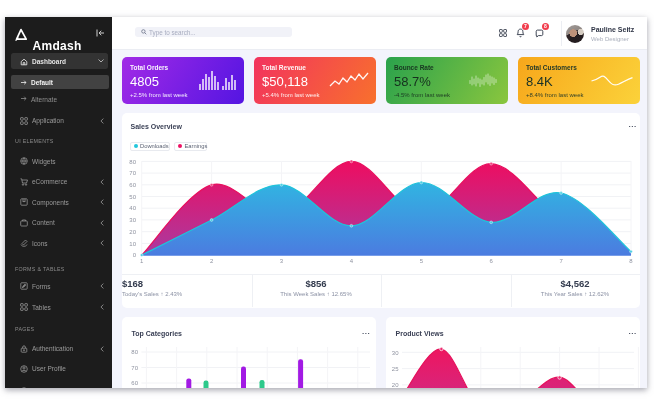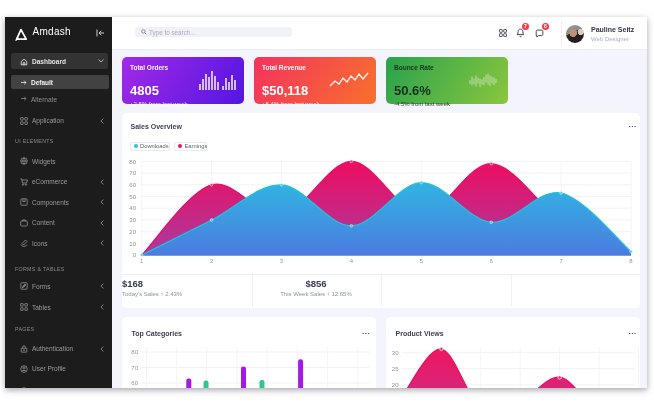--- a/index.html
+++ b/index.html
@@ -9,33 +9,33 @@
 .mi{position:absolute;left:0;width:106.5px;height:14px;color:#9b9b9b;font-size:6.5px}
 .mi .txt{position:absolute;left:27px;top:4px}
 .mi .ic{position:absolute;left:15px;top:3.5px}
 .sec{position:absolute;left:10px;color:#8a8a8a;font-size:5.3px;letter-spacing:.3px}
 
 .hd{position:absolute;left:106.5px;top:0;right:0;height:32.5px;background:#fff;border-bottom:1px solid #ebedf3}
 
 .card{position:absolute;background:#fff;border-radius:5px}
 .sc{position:absolute;width:122px;height:47px;border-radius:5px;color:#fff;padding:7px 8px}
 .sc .t{font-size:6.5px;font-weight:bold;opacity:.95}
-.sc .n{font-size:13px;font-weight:bold;margin-top:12px}
+.sc .n{font-size:13px;font-weight:normal;margin-top:3px}
 .sc .s{font-size:6px;margin-top:3px;opacity:.9}
 .dots{position:absolute;font-weight:bold;color:#4a5162;font-size:8px;letter-spacing:.5px}
 .ttl{position:absolute;font-size:7px;font-weight:bold;color:#3b4156}
 </style></head><body>
 <div class="app">
 
  <div class="sb">
   <svg class="abs" style="left:10px;top:10.5px" width="12" height="13" viewBox="0 0 12 13">
     <path d="M6 1.6 L11.2 11.2 L1.6 11.2 Z" fill="none" stroke="#fff" stroke-width="1.7" stroke-linejoin="round"></path>
     <path d="M0.6 12.6 L3.4 9.6" stroke="#fff" stroke-width="1.3"></path>
   </svg>
-  <div class="abs" style="left:27.5px;top:9px;color:#fff;font-size:10px;font-weight:normal;letter-spacing:.3px">Amdash</div>
+  <div class="abs" style="left:27.5px;top:22px;color:#fff;font-size:12px;font-weight:bold;letter-spacing:.3px">Amdash</div>
   <svg class="abs" style="left:91px;top:12px" width="9" height="8" viewBox="0 0 9 8">
     <path d="M1 0.5 V7.5 M8 4 H3 M5.3 1.8 L3 4 L5.3 6.2" stroke="#cfcfcf" stroke-width="1" fill="none"></path>
   </svg>
 
   <div class="abs" style="left:5.5px;top:36px;width:97px;height:16px;background:#333333;border-radius:2.5px"></div>
   <div class="mi" style="top:37px;color:#e4e4e4">
     <svg class="ic" width="8" height="8" viewBox="0 0 8 8">
           <path d="M1.2 3.6 L4 1.2 L6.8 3.6 V6.8 H1.2 Z M3.2 6.8 V4.6 H4.8 V6.8" fill="none" stroke="#e8e8e8" stroke-width="0.85" stroke-linejoin="round"></path>
         </svg>
     <div class="txt" style="font-weight:bold">Dashboard</div>
@@ -243,39 +243,47 @@
  <div class="sc" style="left:249px;top:40px;background:linear-gradient(120deg,#f2335e,#f8702d)">
    <div class="t">Total Revenue</div>
       <div class="n">$50,118</div>
       <div class="s">+5.4% from last week</div>
    <svg class="abs" style="right:7px;top:14px" width="40" height="20" viewBox="0 0 40 20">
         <path d="M1 15 L6 10 L10 13 L14 7 L18 11 L22 5 L26 9 L30 3 L34 8 L39 2" fill="none" stroke="#fff" stroke-width="1.3" opacity=".95"></path>
       </svg>
  </div>
  <div class="sc" style="left:381px;top:40px;background:linear-gradient(120deg,#2aa24c,#8ac63e);color:#16301f">
    <div class="t">Bounce Rate</div>
-      <div class="n">50.6%</div>
+      <div class="n">58.7%</div>
       <div class="s">-4.5% from last week</div>
    <svg class="abs" style="right:11px;top:15px" width="28" height="16" viewBox="0 0 28 16">
         <g stroke="#fff" stroke-width="1" opacity=".55" stroke-linecap="round">
    <path d="M1 11.5 V8.5"></path>
           <path d="M3 13 V5"></path>
           <path d="M5 12 V7"></path>
           <path d="M7 14 V4"></path>
           <path d="M9 11 V6"></path>
           <path d="M11 14.5 V7"></path>
           <path d="M13 12 V8"></path>
           <path d="M15 13 V5.5"></path>
           <path d="M17 10 V3"></path>
           <path d="M19 12 V2"></path>
           <path d="M21 13.5 V4"></path>
           <path d="M23 11 V5"></path>
           <path d="M25 12.5 V6"></path>
           <path d="M27 10.5 V7.5"></path>
         </g>
+      </svg>
+ </div>
+ <div class="sc" style="left:513px;top:40px;background:linear-gradient(120deg,#f7a71b,#fbd23a);color:#163028">
+   <div class="t">Total Customers</div>
+      <div class="n">8.4K</div>
+      <div class="s">+8.4% from last week</div>
+   <svg class="abs" style="right:7px;top:17.5px" width="42" height="12" viewBox="0 0 42 12">
+        <path d="M0.5 6 C3 5.3 6.5 4 9 2.2 C10.3 1.3 11.8 0.8 13 1.4 C16 3 18.5 7.8 21.5 9.3 C23.5 10.2 25.5 10 27.5 9.2 C31.5 7.6 36 4.6 41.5 2.6" fill="none" stroke="#fff" stroke-width="1.2" opacity=".95"></path>
       </svg>
  </div>
 
  <div class="card" style="left:117px;top:95.5px;width:518px;height:195px"></div>
  <div class="ttl" style="left:125.5px;top:106px">Sales Overview</div>
  <div class="dots" style="left:623.5px;top:103px">...</div>
  <div class="abs" style="left:124.5px;top:124.5px;width:40px;height:9px;box-sizing:border-box;border:1px solid #e8eaef;border-radius:2px;background:#fff;font-size:5.8px;color:#5c6374;line-height:7.5px;padding-left:9.5px">Downloads</div>
  <div class="abs" style="left:128.5px;top:127px;width:4px;height:4px;border-radius:50%;background:#22c7dc"></div>
  <div class="abs" style="left:169px;top:124.5px;width:33px;height:9px;box-sizing:border-box;border:1px solid #e8eaef;border-radius:2px;background:#fff;font-size:5.8px;color:#5c6374;line-height:7.5px;padding-left:9.5px">Earnings</div>
  <div class="abs" style="left:173px;top:127px;width:4px;height:4px;border-radius:50%;background:#ed1164"></div>
@@ -347,20 +355,21 @@
         <text x="509" y="149.5">8</text>
   </g>
  </svg>
 
  <div class="abs" style="left:117px;top:257.2px;width:518px;height:33.3px;border-top:1px solid #eef0f4"></div>
  <div class="abs" style="left:246.5px;top:257.2px;width:1px;height:33px;background:#eef0f4"></div>
  <div class="abs" style="left:376px;top:257.2px;width:1px;height:33px;background:#eef0f4"></div>
  <div class="abs" style="left:505.5px;top:257.2px;width:1px;height:33px;background:#eef0f4"></div>
  <div class="abs" style="left:117px;top:261.5px;width:129px;line-height:10px;font-size:9.5px;font-weight:bold;color:#333b4e">$168<div style="font-size:6px;font-weight:normal;color:#8b91a4;margin-top:2.5px;line-height:7px">Today's Sales ↑ 2.43%</div></div>
  <div class="abs" style="left:246.5px;top:261.5px;width:129px;text-align:center;line-height:10px;font-size:9.5px;font-weight:bold;color:#333b4e">$856<div style="font-size:6px;font-weight:normal;color:#8b91a4;margin-top:2.5px;line-height:7px">This Week Sales ↑ 12.65%</div></div>
+ <div class="abs" style="left:505.5px;top:261.5px;width:129px;text-align:center;line-height:10px;font-size:9.5px;font-weight:bold;color:#333b4e">$4,562<div style="font-size:6px;font-weight:normal;color:#8b91a4;margin-top:2.5px;line-height:7px">This Year Sales ↑ 12.62%</div></div>
 
  <div class="card" style="left:117px;top:300px;width:254.4px;height:120px"></div>
  <div class="ttl" style="left:126.5px;top:312.5px">Top Categories</div>
  <div class="dots" style="left:357px;top:309.5px">...</div>
  <svg class="abs" style="left:117px;top:300px" width="254" height="71" viewBox="0 0 254 71">
   <g stroke="#f1f2f5" stroke-width="1">
         <path d="M19.4 35 H248 M19.4 50.5 H248 M19.4 66 H248"></path>
       </g>
   <g stroke="#f4f4f7" stroke-width="1">
         <path d="M24.4 30 V71 M54.6 30 V71 M84.8 30 V71 M115 30 V71 M145.2 30 V71 M175.4 30 V71 M205.6 30 V71 M235.8 30 V71"></path>

